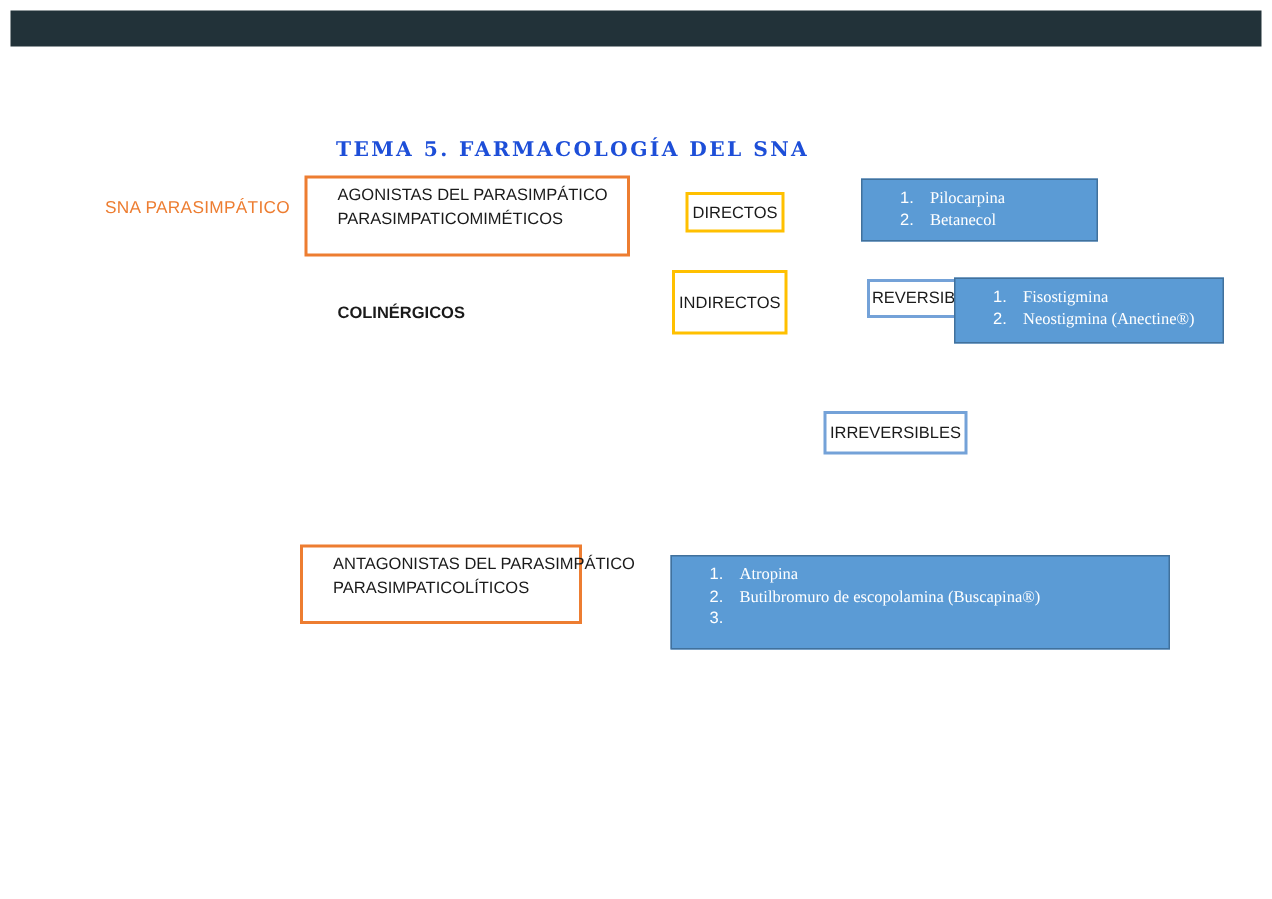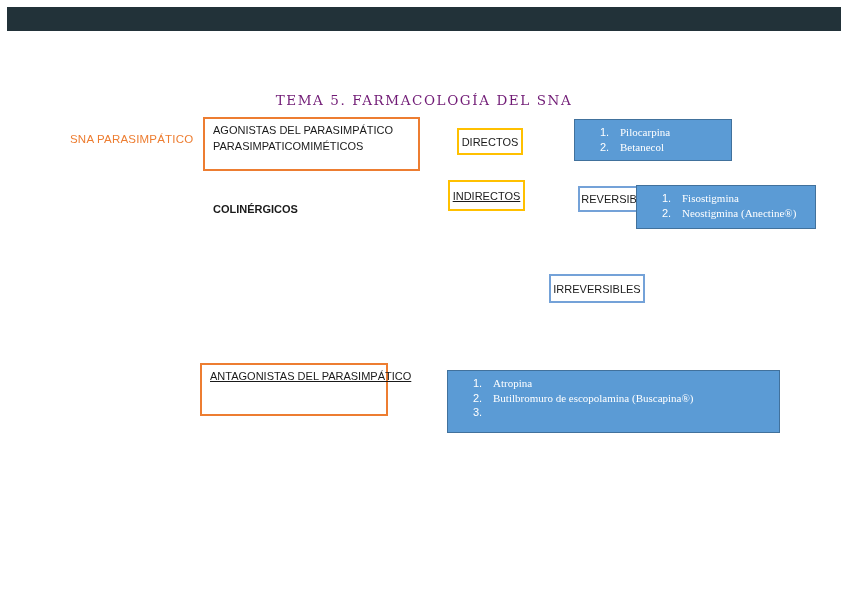--- a/index.html
+++ b/index.html
@@ -5,43 +5,43 @@
   html,body { margin:0; padding:0; background:#fff; }
   .page {
     position:relative; width:848px; height:599px; background:#ffffff;
     font-family:"Liberation Sans", sans-serif; overflow:hidden;
   }
   .topbar {
     position:absolute; left:7px; top:7px; width:834px; height:24px;
     background:#223239;
   }
   .title {
-    position:absolute; left:224px; top:92px; width:400px; text-align:center;
-    font-family:"DejaVu Serif", serif; font-weight:normal; font-size:13.5px;
-    letter-spacing:1.6px; color:#701a75; white-space:nowrap;
+    position:absolute; left:224px; top:92px; width:400px; 
+    font-family:"DejaVu Serif", serif; font-weight:bold; font-size:13.5px;
+    letter-spacing:1.6px; color:#1d4ed8; white-space:nowrap;
   }
   .sna {
     position:absolute; left:70px; top:133px; font-weight:normal;
     font-size:11.5px; color:#ED7D31; letter-spacing:0.2px; white-space:nowrap;
   }
   .obox {
     position:absolute; box-sizing:border-box; border:2px solid #ED7D31;
-    background:#fff; padding:4px 8px; font-size:11px; line-height:15.5px;
+    background:#fff; padding:4px 20px; font-size:11px; line-height:15.5px;
     color:#1a1a1a; white-space:nowrap;
   }
   .obox .bold { font-weight:bold;margin-top:48px; }
   .agonistas   { left:203px; top:117px; width:217px; height:54px; }
-  .antagonistas{ left:200px; top:363px; width:188px; height:53px;text-decoration:underline; }
+  .antagonistas{ left:200px; top:363px; width:188px; height:53px; }
   .ybox {
     position:absolute; box-sizing:border-box; border:2px solid #FFC000;
     background:#fff; display:flex; align-items:center; justify-content:center;
     font-size:11px; color:#1a1a1a; white-space:nowrap;
   }
   .directos   { left:457px; top:128px; width:66px; height:27px; }
-  .indirectos { left:448px; top:180px; width:77px; height:31px;text-decoration:underline; }
+  .indirectos { left:448px; top:180px; width:77px; height:43px; }
   .lbbox {
     position:absolute; box-sizing:border-box; border:2px solid #74a2d8;
     background:#fff; display:flex; align-items:center; justify-content:center;
     font-size:11px; color:#1a1a1a; white-space:nowrap;
   }
   .reversibles   { left:549px; top:186px; width:83px;  height:26px;margin-left:29px; }
   .irreversibles { left:549px; top:274px; width:96px;  height:29px; }
   .bluebox {
     position:absolute; box-sizing:border-box; background:#5B9BD5;
     border:1px solid #41719C; color:#ffffff; font-size:11px; padding-top:5px;
@@ -96,20 +96,21 @@
     <div class="li">
       <span class="num">2.</span>
       <span class="txt">Neostigmina (Anectine®)</span>
     </div>
   </div>
 
   <div class="lbbox irreversibles">IRREVERSIBLES</div>
 
   <div class="obox antagonistas">
     <div>ANTAGONISTAS DEL PARASIMPÁTICO</div>
+    <div>PARASIMPATICOLÍTICOS</div>
   </div>
 
   <div class="bluebox b3">
     <div class="li">
       <span class="num">1.</span>
       <span class="txt">Atropina</span>
     </div>
     <div class="li">
       <span class="num">2.</span>
       <span class="txt">Butilbromuro de escopolamina (Buscapina®)</span>

